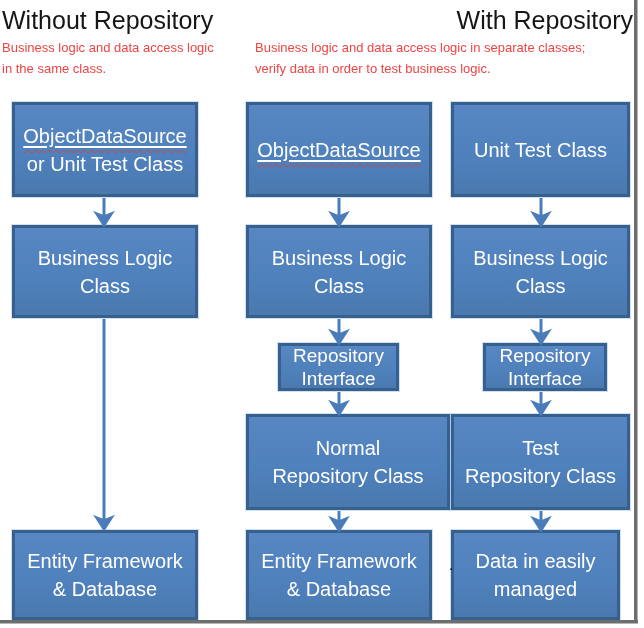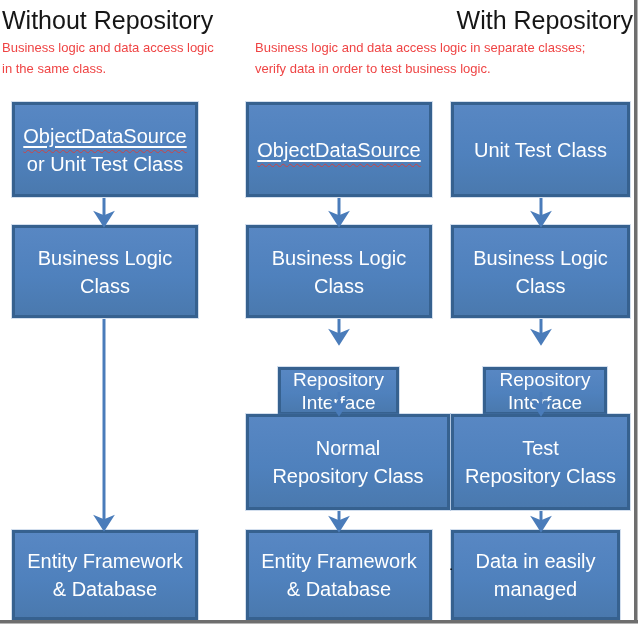--- a/index.html
+++ b/index.html
@@ -17,21 +17,21 @@
   .desc div { white-space:nowrap; }
   .node {
     position:absolute; box-sizing:border-box;
     background:linear-gradient(180deg,#5887c3 0%, #4f81bd 55%, #4a79ae 100%);
     border:3px solid #36618f;
     color:#ffffff; display:flex; flex-direction:column;
     align-items:center; justify-content:center; text-align:center;
     font-size:20px; line-height:28px;
     box-shadow:0 0 0 1px rgba(79,129,189,.25);
   }
-  .node.small { line-height:23px; font-size:19px;margin-top:24px; }
+  .node.small { line-height:23px; font-size:19px; }
   .node div { white-space:nowrap; }
   .sq-wrap {
     text-decoration-line:underline; text-decoration-style:wavy;
     text-decoration-color:#cc4545; text-decoration-thickness:1px;
     text-underline-offset:6px;
   }
   .sq-inner {
     text-decoration-line:underline; text-decoration-style:solid;
     text-decoration-color:#ffffff; text-decoration-thickness:1.5px;
     text-underline-offset:3px;

